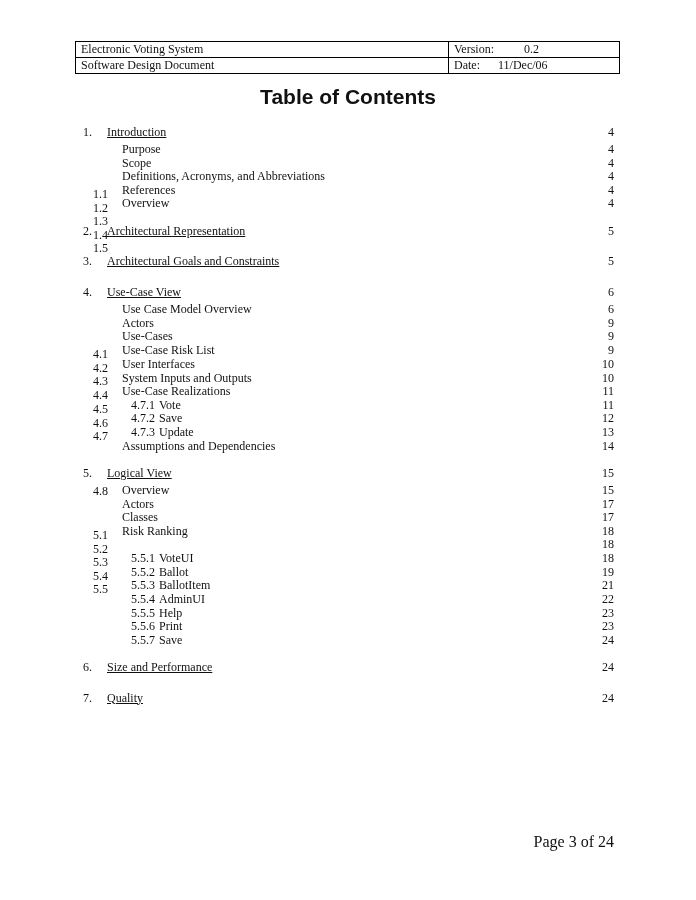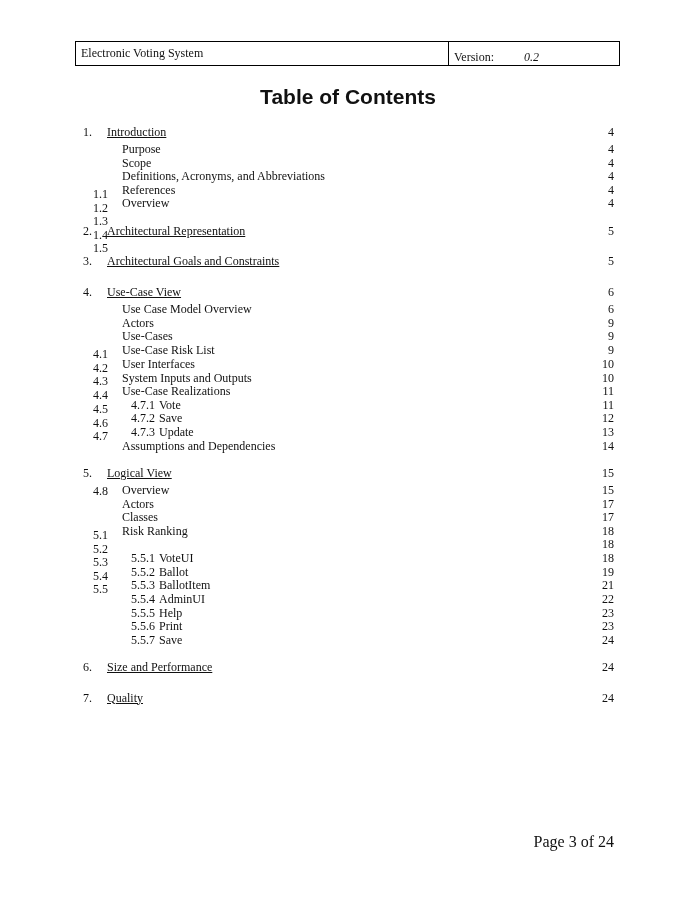--- a/index.html
+++ b/index.html
@@ -25,22 +25,22 @@
       padding-left: 28px;
     }
     .header-table td {
       border: 1px solid #000;
       padding: 0 5px;
       height: 15px;
       line-height: 15px;
       white-space: nowrap;
     }
     .header-table td.left-cell { width: 362px; }
-    .header-table .val { display: inline-block; font-style: italic; }
-    .version-label { display: inline-block; width: 70px; margin-top: 8px; }
+    .header-table .val { display: inline-block; }
+    .version-label { display: inline-block; width: 70px; }
     .date-label { display: inline-block; width: 44px; }
     .page-title {
       position: absolute;
       left: 0;
       width: 696px;
       top: 85px;
       text-align: center;
       font-family: "Liberation Sans", sans-serif;
       font-weight: bold;
       font-size: 21px;
@@ -86,20 +86,26 @@
 <body>
 
 <table class="header-table">
   <tbody>
       <tr>
     <td class="left-cell">Electronic Voting System</td>
     <td>
       <span class="version-label">Version:</span><span class="val">0.2</span>
     </td>
   </tr>
+  <tr>
+    <td class="left-cell">Software Design Document</td>
+    <td>
+      <span class="date-label">Date:</span><span class="val">11/Dec/06</span>
+    </td>
+  </tr>
 </tbody>
   </table>
 
 <div class="page-title">Table of Contents</div>
 
 <div class="toc">
 
   <div class="toc-row lvl1" style="top:125px">
     <span class="num">1.</span>
     <span class="label">Introduction</span>

